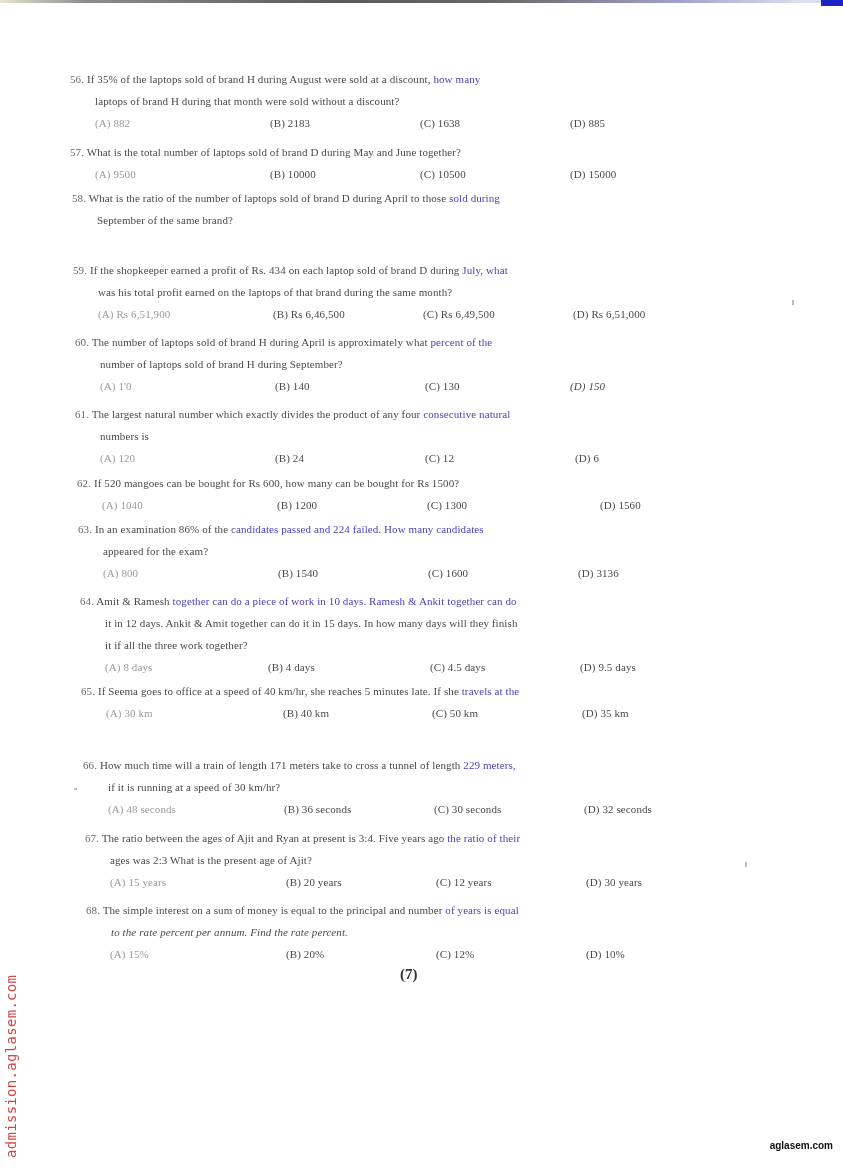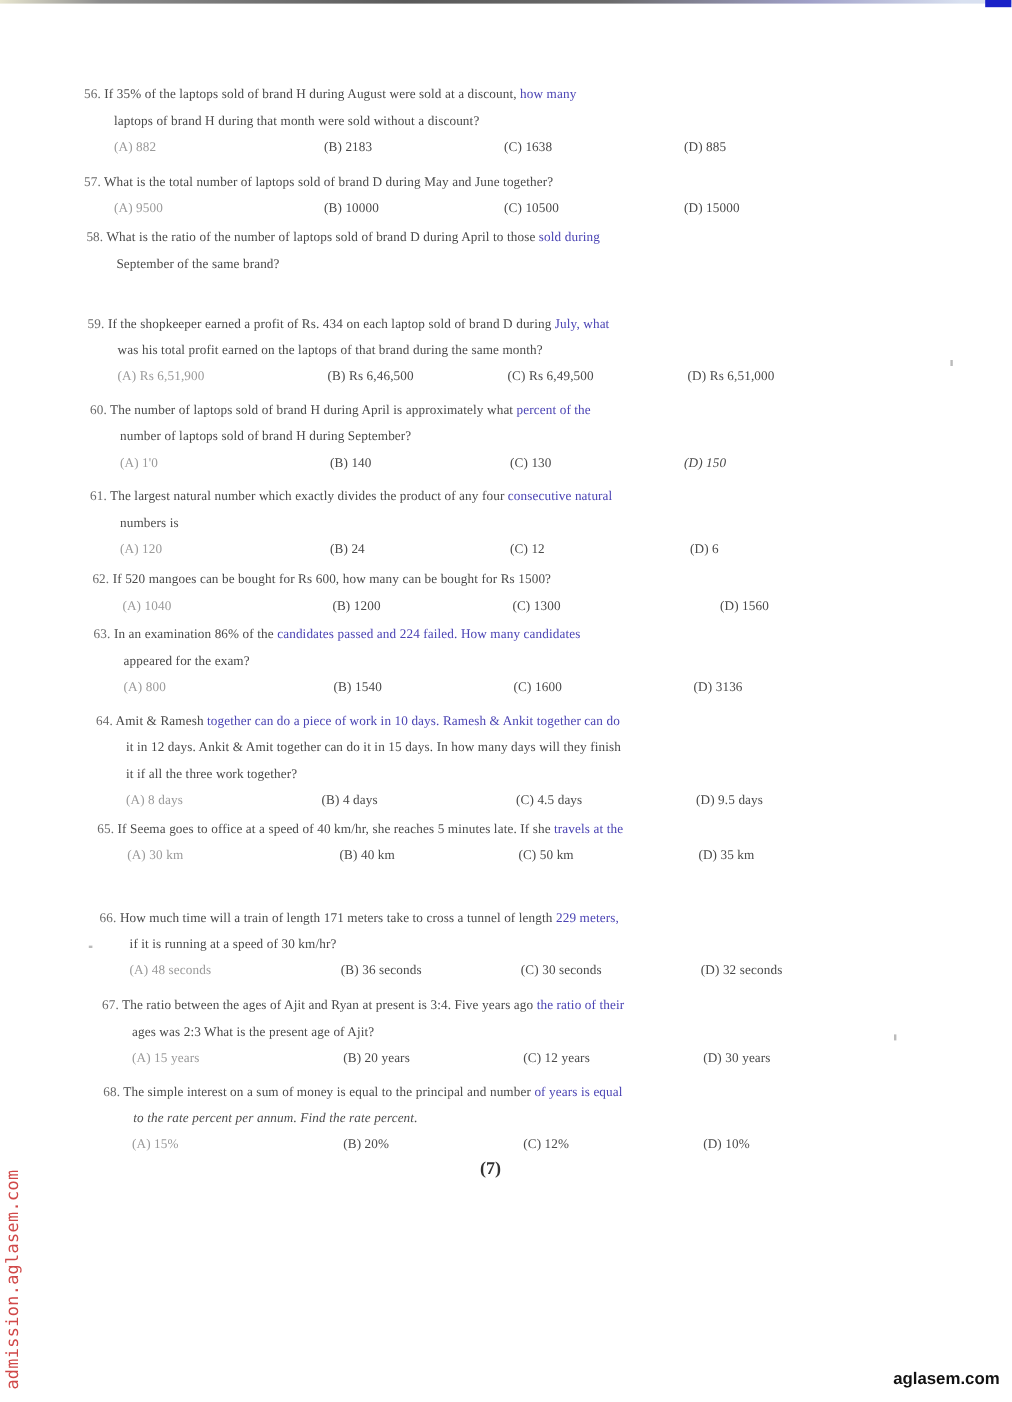--- a/index.html
+++ b/index.html
@@ -31,21 +31,21 @@
   }
   .watermark {
     position: absolute; left: 3px; top: 1158px;
     transform: rotate(-90deg); transform-origin: left top;
     font-family: "DejaVu Sans Mono", "Liberation Mono", monospace;
     font-size: 14px; color: #d04848; white-space: nowrap; letter-spacing: 0.3px;
   }
   .brand {
     position: absolute; right: 10px; top: 1140px;
     font-family: "Liberation Sans", "DejaVu Sans", sans-serif;
-    font-weight: bold; font-size: 14px; color: #111;
+    font-weight: bold; font-size: 10px; color: #111;
   }
   .speck { position: absolute; width: 2px; height: 5px; background: #bbb; }
 </style>
 </head>
 <body>
 
 <div class="top-bar"></div>
 <div class="top-corner"></div>
 
 <div id="questions">

